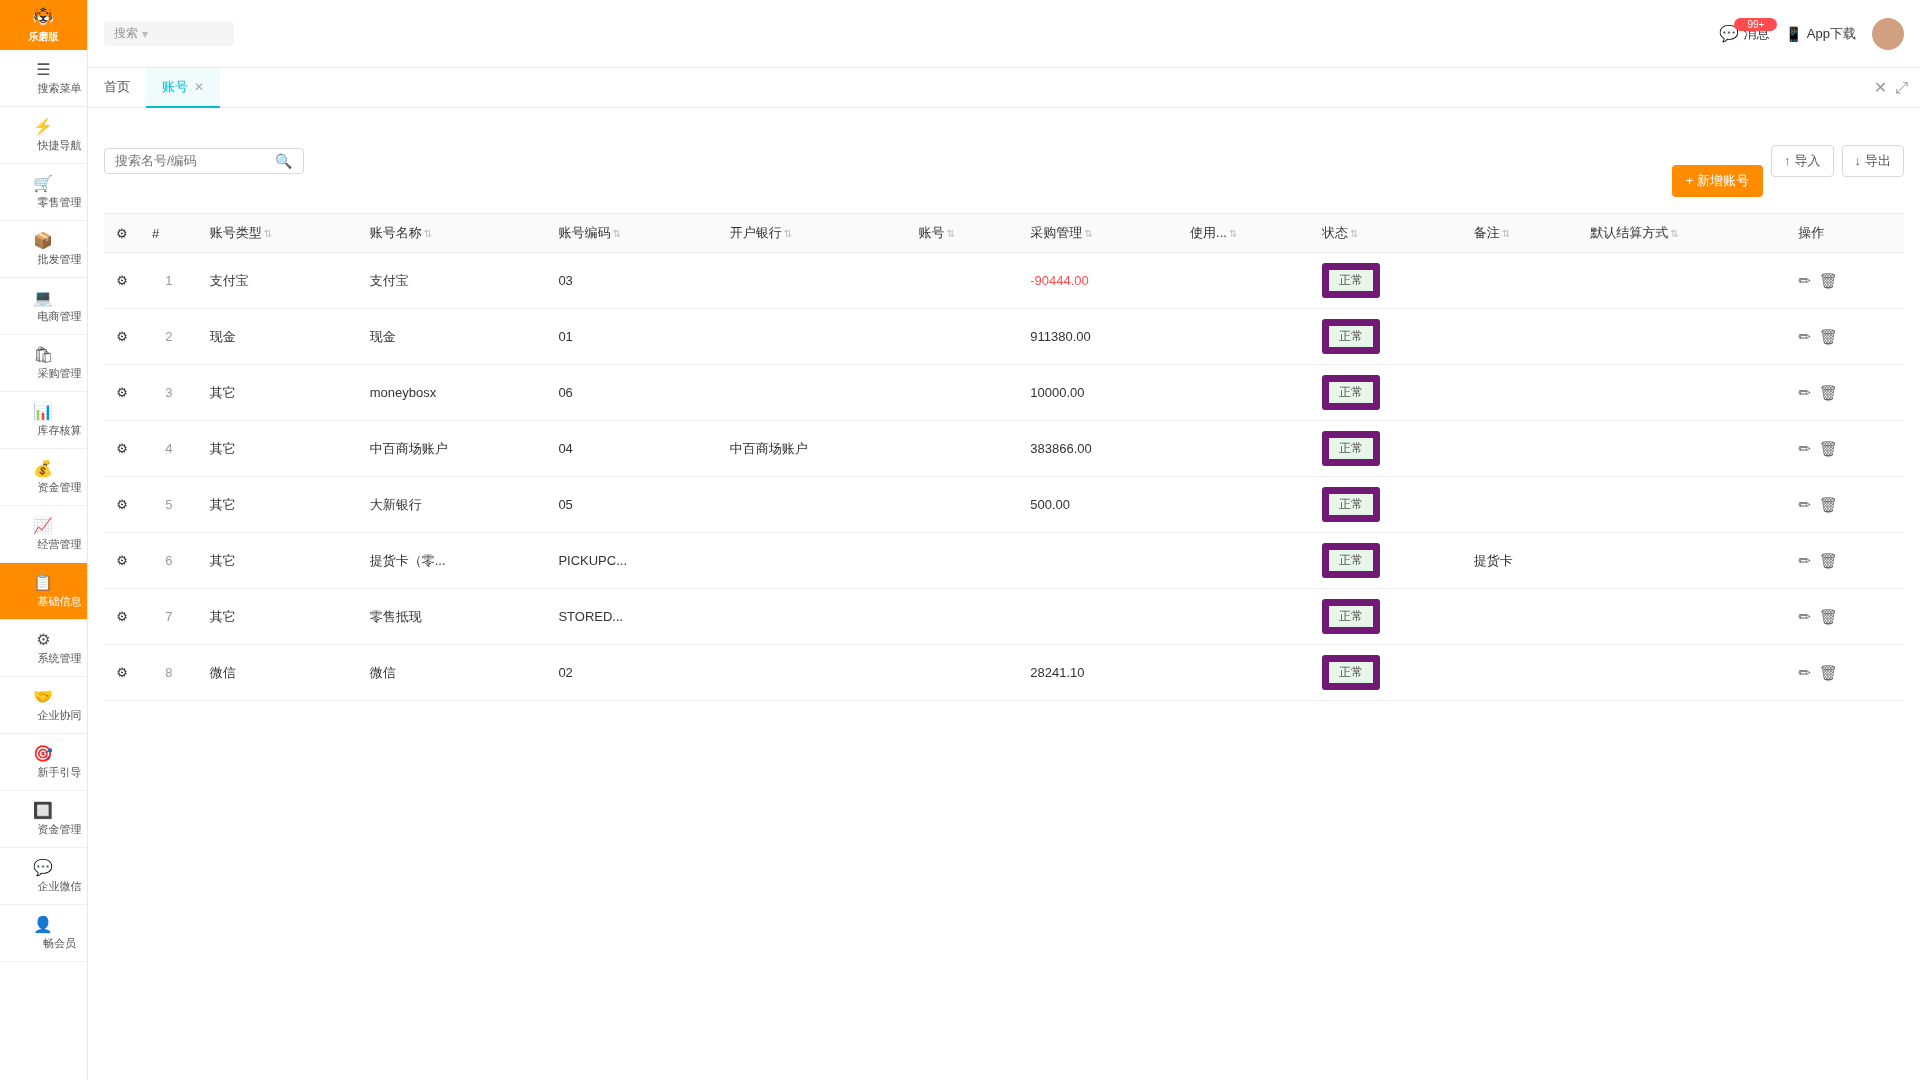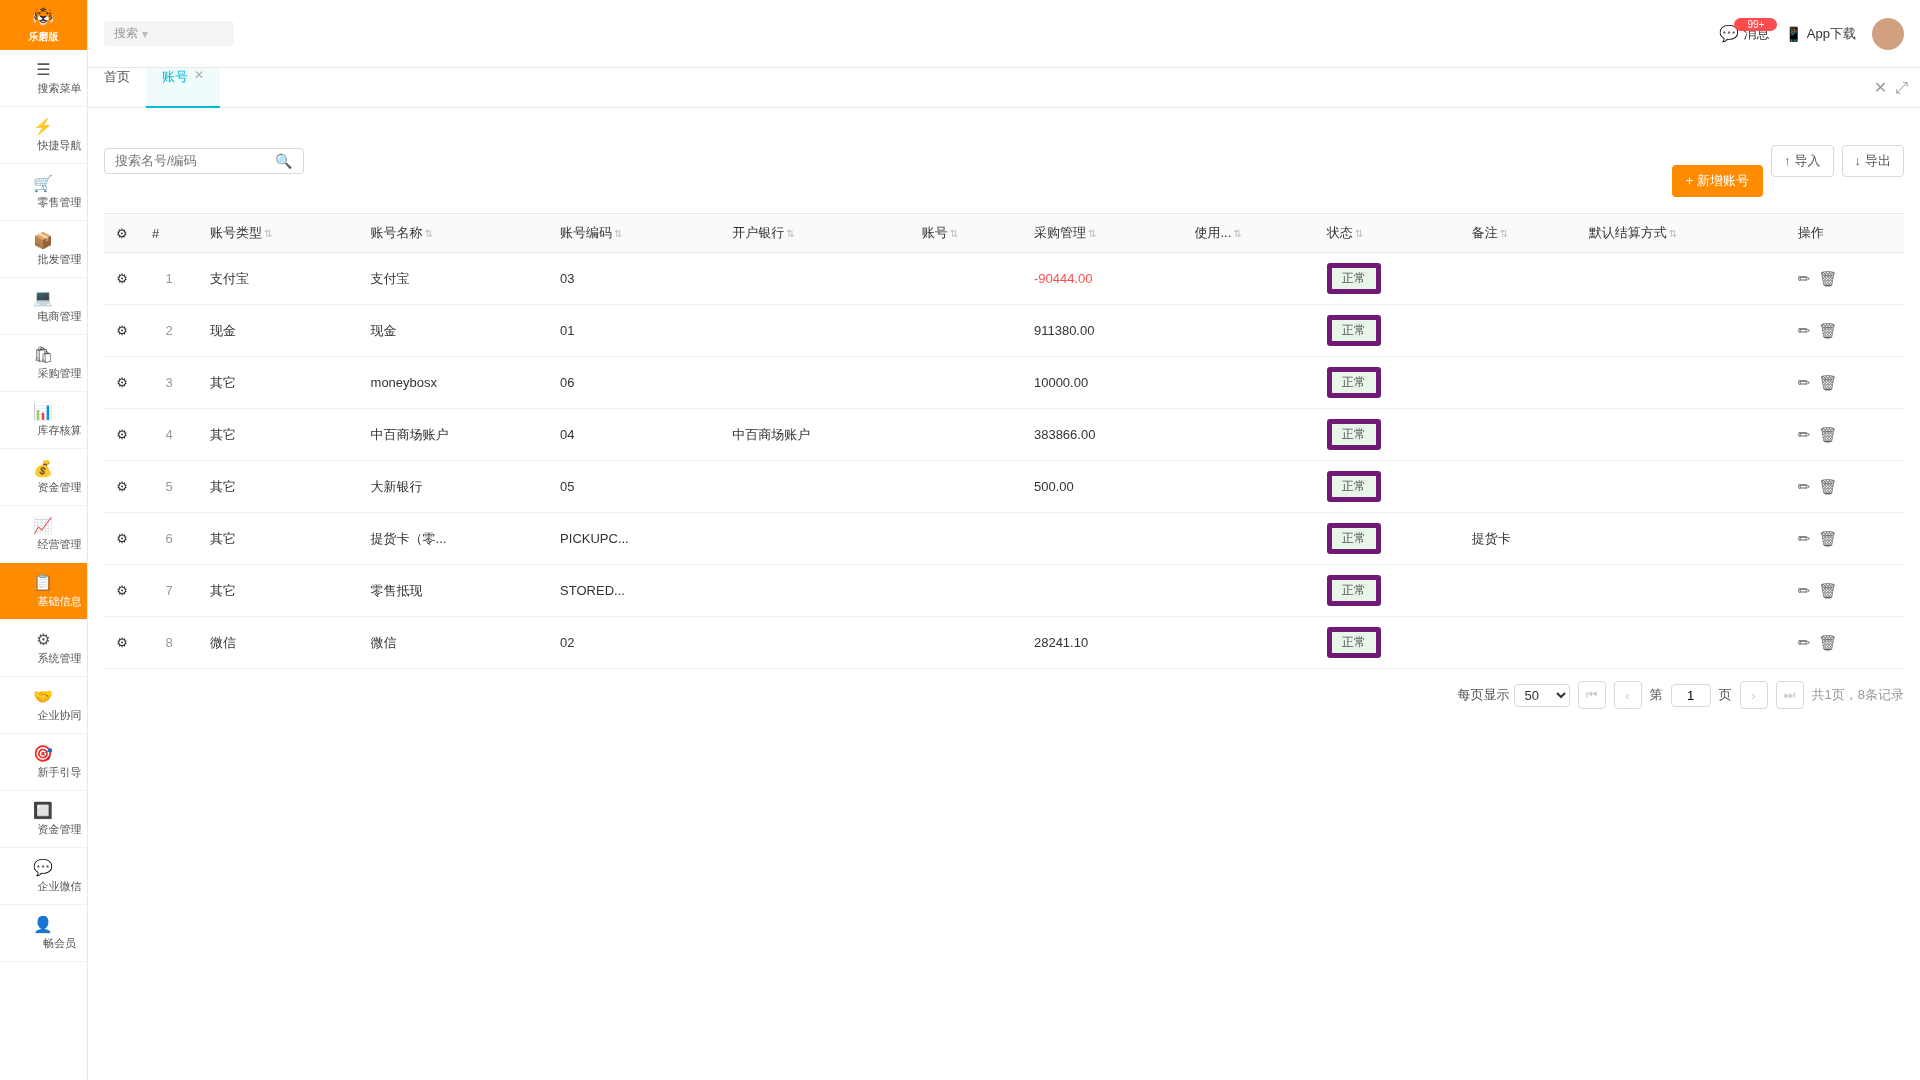--- a/index.html
+++ b/index.html
@@ -127,20 +127,21 @@
     .tabbar {
       height: 40px;
       background: #fff;
       display: flex;
       align-items: center;
       border-bottom: 1px solid #e8e8e8;
       padding: 0 0 0 0;
     }
     .tab {
       display: flex;
+      align-items: center;
       height: 40px;
       padding: 0 16px;
       font-size: 13px;
       cursor: pointer;
       color: #555;
       border-bottom: 2px solid transparent;
       white-space: nowrap;
     }
     .tab.active {
       color: #00bcd4;
@@ -281,21 +282,21 @@
       color: #999;
       text-align: center;
     }
     .status-badge {
       display: inline-block;
       padding: 2px 10px;
       border-radius: 3px;
       font-size: 12px;
       background: #e8f5e9;
       color: #555;
-      border: 5px solid #701a75;
+      border: 7px solid #701a75;
     }
     .action-btns {
       display: flex;
       gap: 8px;
     }
     .action-btn {
       background: none;
       border: none;
       cursor: pointer;
       color: #666;
@@ -671,32 +672,14 @@
                 <div class="action-btns">
                   <button class="action-btn">✏</button>
                   <button class="action-btn">🗑</button>
                 </div>
               </td>
             </tr>
           </tbody>
       </table>
     </div>
 
-    <div class="pagination">
-      <div class="page-size-wrap">
-        <span>每页显示</span>
-        <select class="page-size-select">
-          <option>50</option>
-          <option>100</option>
-          <option>200</option>
-        </select>
-      </div>
-      <button class="page-nav-btn" disabled="">⏮</button>
-      <button class="page-nav-btn" disabled="">‹</button>
-      <span>第</span>
-      <input class="page-input" value="1" style="">
-      <span>页</span>
-      <button class="page-nav-btn" disabled="">›</button>
-      <button class="page-nav-btn" disabled="">⏭</button>
-      <span class="pagination-info">共1页，8条记录</span>
-    </div>
   </div>
 </div>
 
 </body></html>

